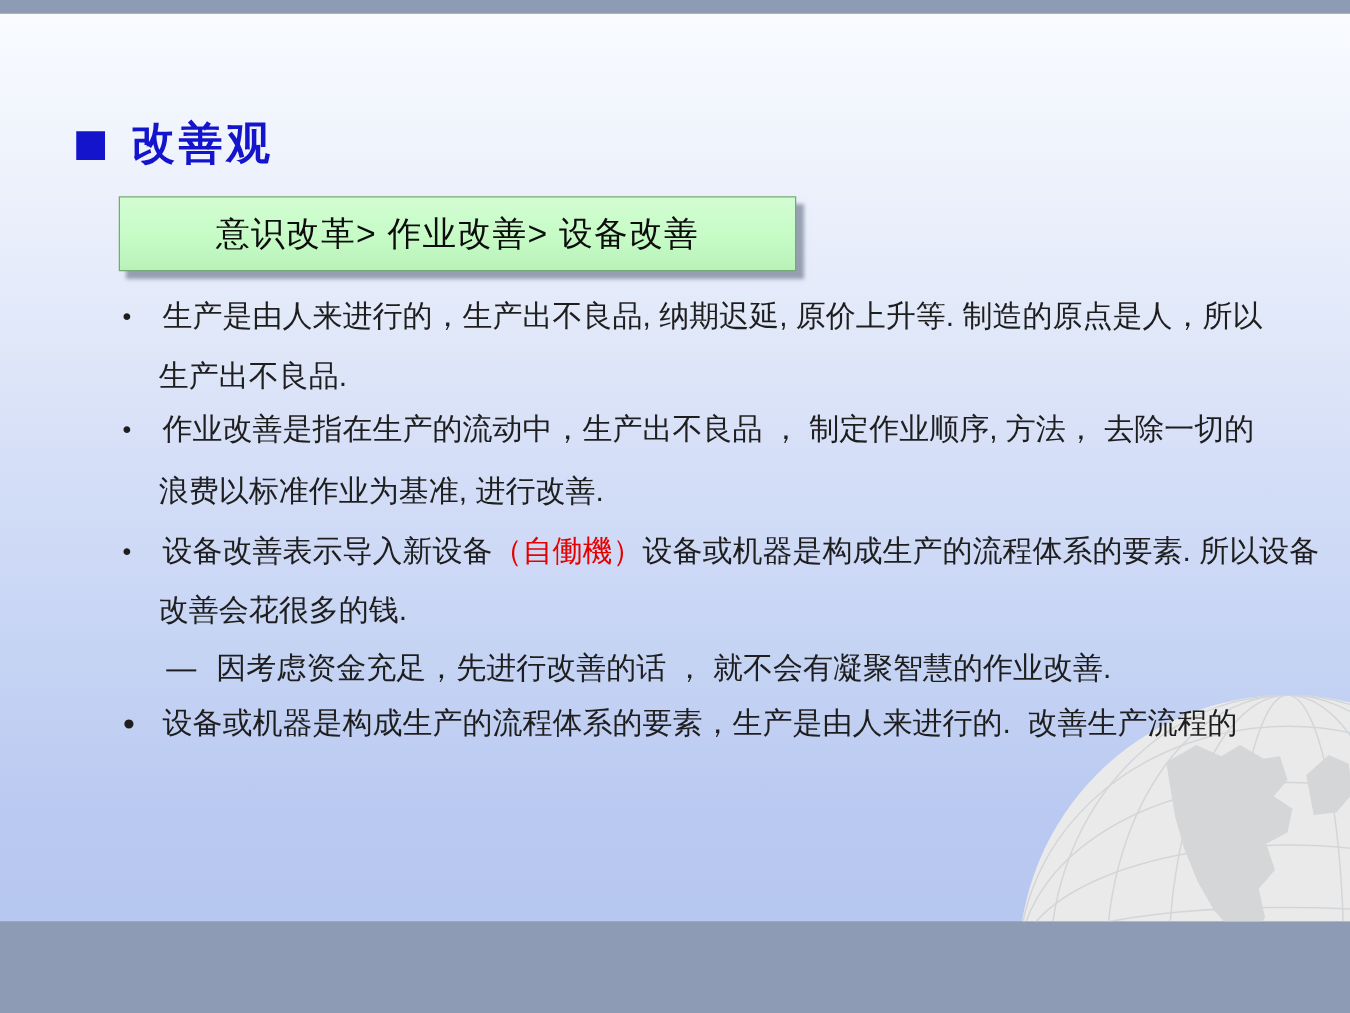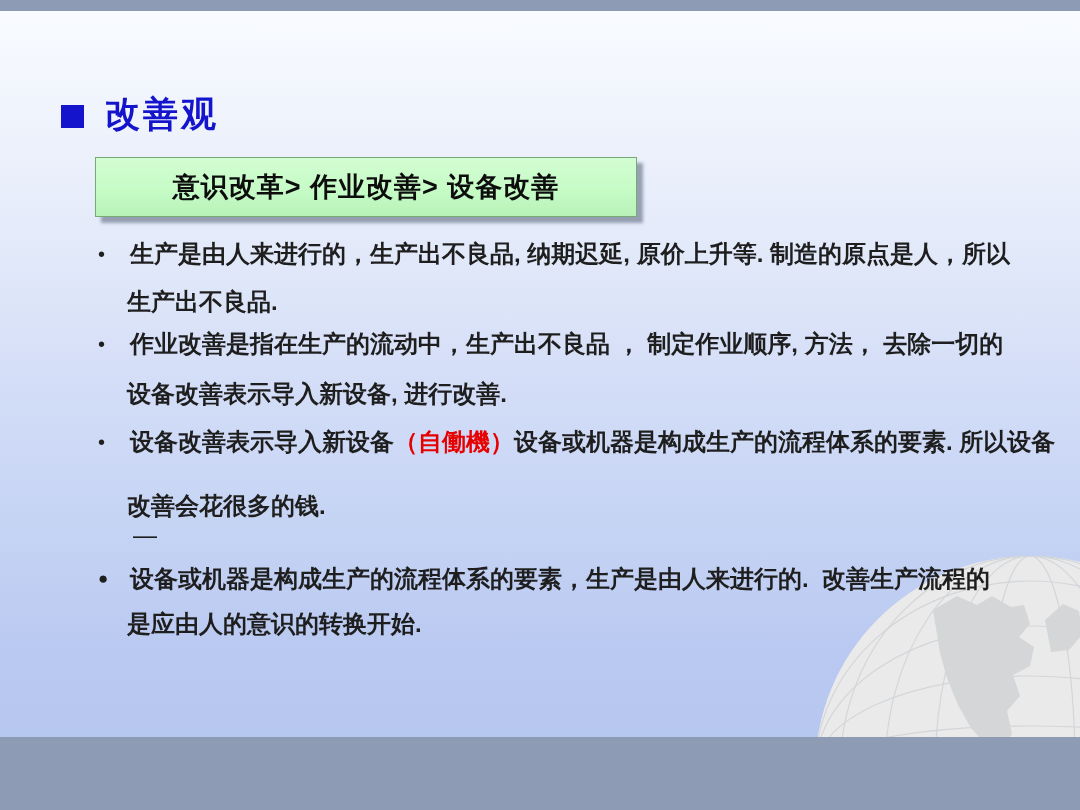--- a/index.html
+++ b/index.html
@@ -37,38 +37,38 @@
   
   .banner {
     position:absolute; left:95px; top:146px;
     width:540px; height:58px;
     background: linear-gradient(180deg, #d2fdd2 0%, #c6fbc6 55%, #b9f2b9 100%);
     border:1px solid #77a877;
     box-shadow: 6px 6px 3px rgba(108,118,140,0.65);
     display:flex; align-items:center; justify-content:center;
   }
   .banner-text {
-    font-size:27px; font-weight:bold; color:#0d0d0d;
+    font-size:27px; font-weight:normal; color:#0d0d0d;
     letter-spacing:1px; white-space:pre;
   }
 
   
   .row {
     position:absolute; left:95px; width:950px;
     display:flex; align-items:flex-start;
     font-size:24px; line-height:34px; color:#1e1e1e;
     z-index:3;
   }
   .row .marker {
     flex:none; width:32px; padding-left:3px;
     color:#1e1e1e;
   }
   .row .marker.small-dot { font-size:20px; }
   .row .marker.big-dot   { font-size:17px; line-height:34px; }
-  .row .line { white-space:pre;font-weight:bold; }
+  .row .line { white-space:pre; }
   .cont { left:127px; }   
   .dash-row { left:130px; }
   .red-seg { color: var(--highlight_red, #e60000); }
 
   
   .bottom-bar {
     position:absolute; left:18px; top:771px;
     width:800px; height:14px;
     background:#a8a8a8;
     z-index:1;
@@ -127,36 +127,34 @@
   </div>
   <div class="row cont" style="top:274px">
     <span class="line">生产出不良品.</span>
   </div>
 
   <div class="row" style="top:316px">
     <span class="marker small-dot">•</span>
     <span class="line">作业改善是指在生产的流动中，生产出不良品 ， 制定作业顺序, 方法， 去除一切的</span>
   </div>
   <div class="row cont" style="top:366px">
-    <span class="line">设备改善表示导入新设备, 进行改善.</span>
+    <span class="line">浪费以标准作业为基准, 进行改善.</span>
   </div>
 
   <div class="row" style="top:414px">
     <span class="marker small-dot">•</span>
     <span class="line"><span>设备改善表示导入新设备</span><span class="red-seg">（自働機）</span><span>设备或机器是构成生产的流程体系的要素. 所以设备</span></span>
   </div>
-  <div class="row cont" style="top:478px">
+  <div class="row cont" style="top:461px">
     <span class="line">改善会花很多的钱.</span>
   </div>
 
   <div class="row dash-row" style="top:507px">
     <span class="marker" style="width:40px">—</span>
+    <span class="line">因考虑资金充足，先进行改善的话 ， 就不会有凝聚智慧的作业改善.</span>
   </div>
 
   <div class="row" style="top:551px">
     <span class="marker big-dot">●</span>
     <span class="line">设备或机器是构成生产的流程体系的要素，生产是由人来进行的.  改善生产流程的</span>
   </div>
-  <div class="row cont" style="top:596px">
-    <span class="line">是应由人的意识的转换开始.</span>
-  </div>
 
 </div>
 
 </body></html>

